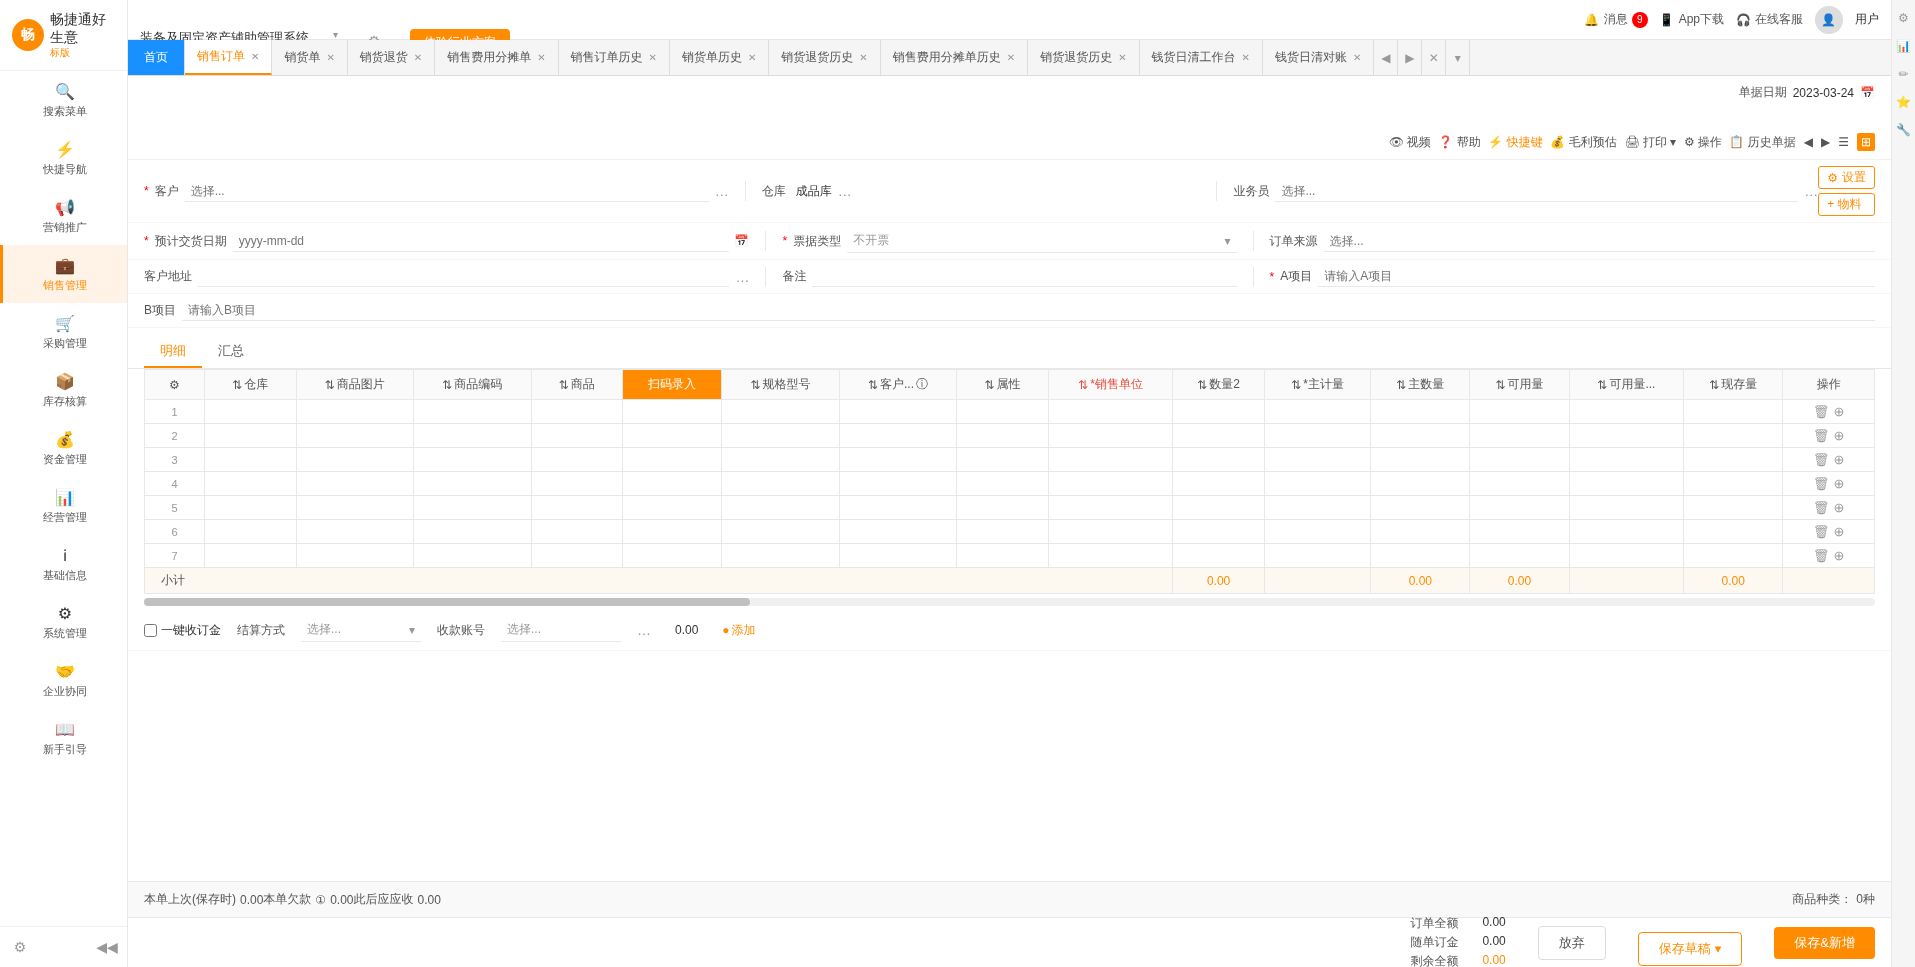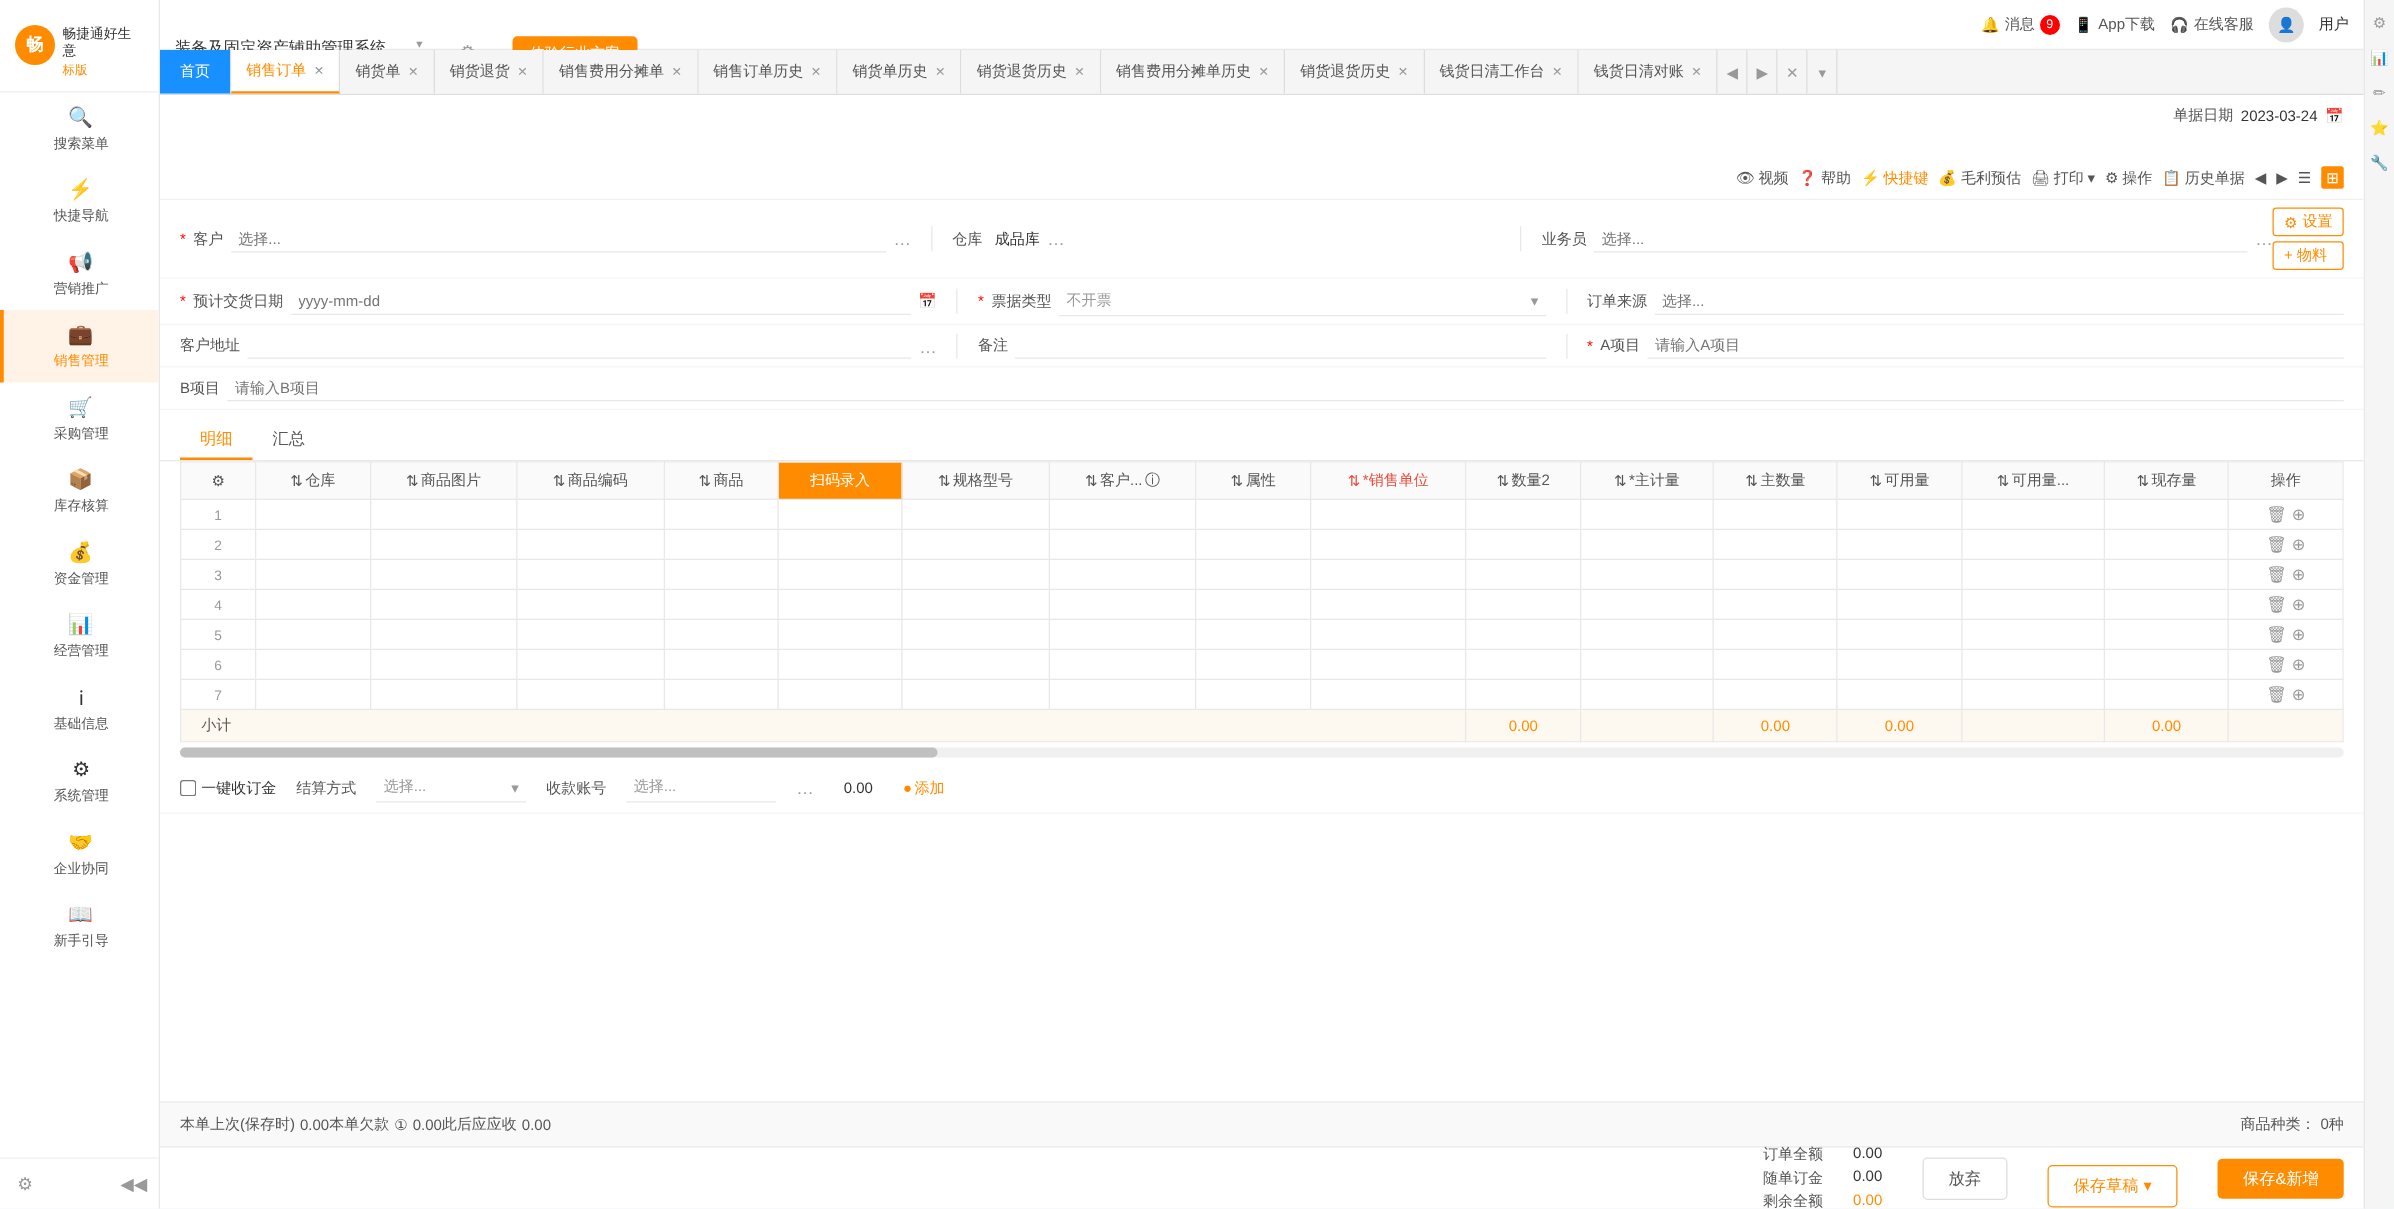--- a/index.html
+++ b/index.html
@@ -6,21 +6,21 @@
     body { font-family: 'Microsoft YaHei', Arial, sans-serif; font-size: 12px; background: #f0f2f5; color: #333; overflow: hidden; height: 967px; }
 
     
     .app-container { display: flex; height: 100%; }
     .sidebar { width: 128px; background: #fff; display: flex; flex-direction: column; border-right: 1px solid #e8e8e8; flex-shrink: 0; }
     .main-area { flex: 1; display: flex; flex-direction: column; overflow: hidden; }
 
     
     .sidebar-logo { padding: 10px 12px; border-bottom: 1px solid #f0f0f0; display: flex; align-items: center; gap: 6px; }
     .logo-icon { width: 32px; height: 32px; background: #ff8c00; border-radius: 50%; display: flex; align-items: center; justify-content: center; color: white; font-size: 14px; font-weight: bold; flex-shrink: 0; }
-    .logo-text { font-size: 11px; color: #333; line-height: 1.3; margin-top: 10px; }
+    .logo-text { font-size: 14px; color: #333; line-height: 1.3; }
     .logo-sub { font-size: 10px; color: #ff8c00; }
 
     .sidebar-menu { flex: 1; overflow-y: auto; }
     .sidebar-item { display: flex; flex-direction: column; align-items: center; padding: 10px 6px; cursor: pointer; border-left: 3px solid transparent; transition: all 0.2s; }
     .sidebar-item.active { background: #fff3e8; border-left-color: #ff8c00; }
     .sidebar-item .icon { width: 20px; height: 20px; margin-bottom: 3px; display: flex; align-items: center; justify-content: center; font-size: 16px; }
     .sidebar-item .label { font-size: 11px; color: #555; text-align: center; }
     .sidebar-item.active .label { color: #ff8c00; }
 
     .sidebar-bottom { padding: 8px; border-top: 1px solid #f0f0f0; display: flex; justify-content: space-between; }

